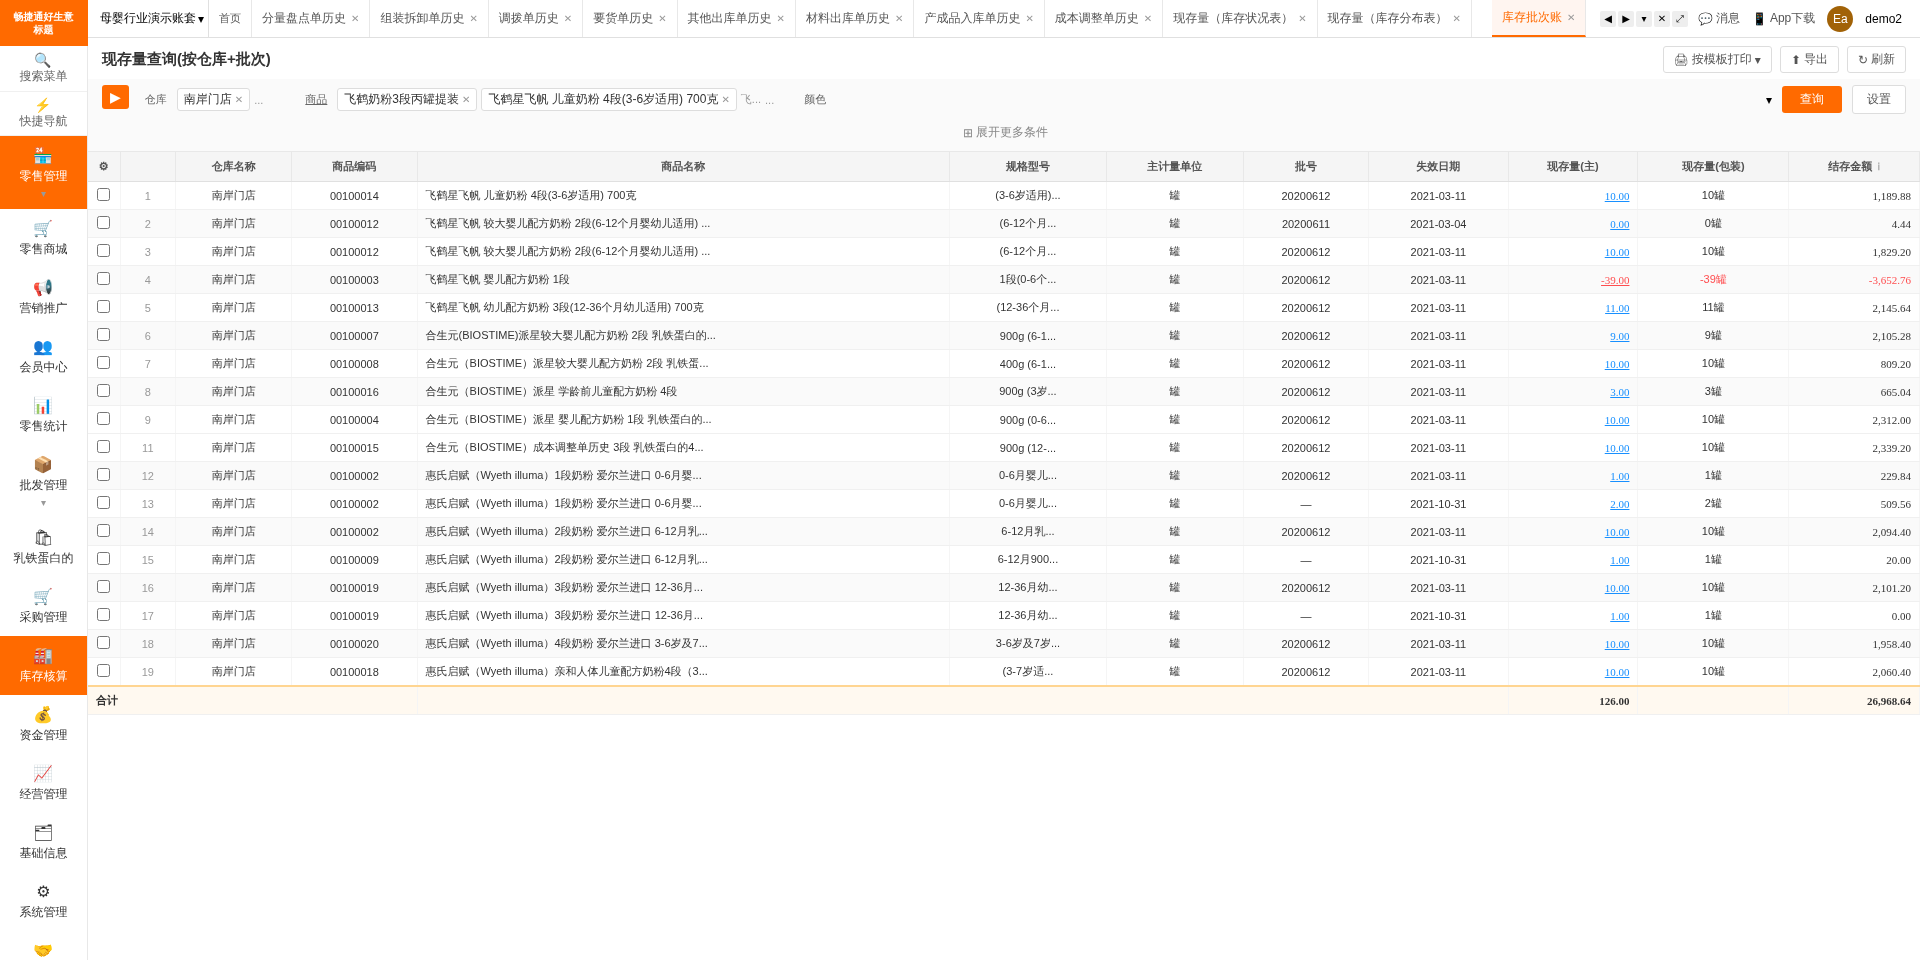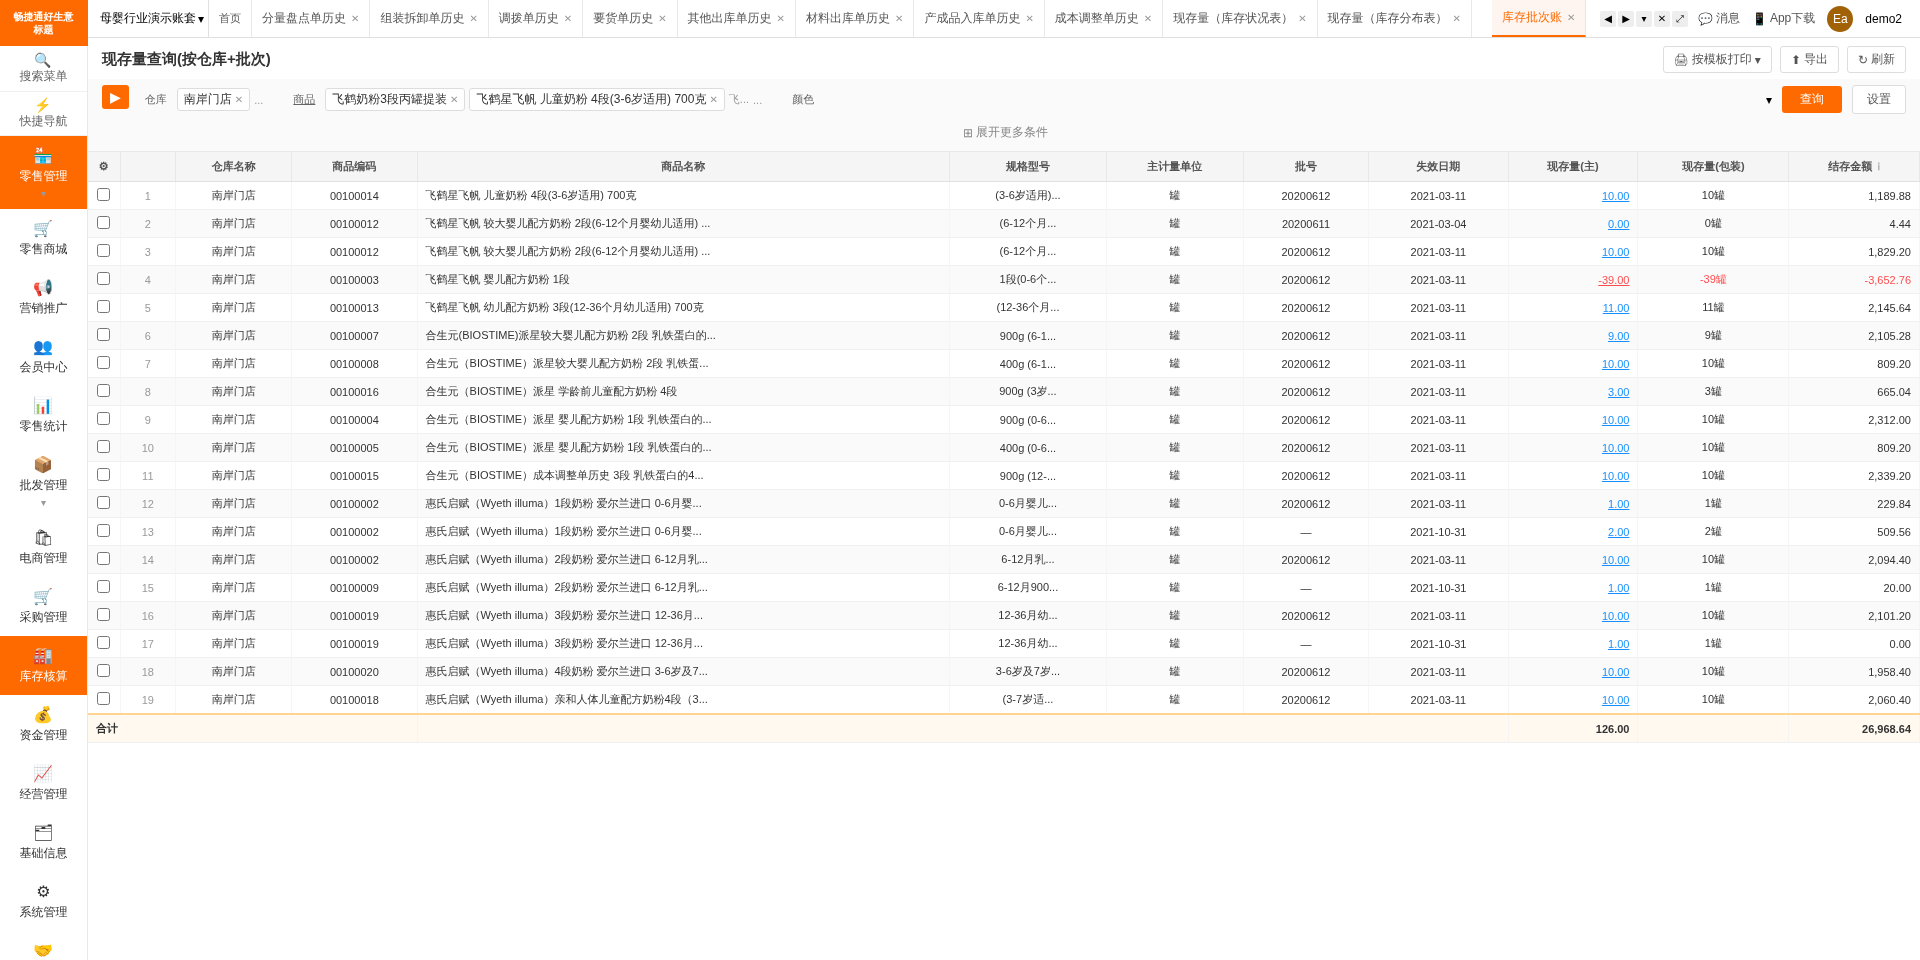--- a/index.html
+++ b/index.html
@@ -57,21 +57,21 @@
     .btn-query { background: #ff6a00; color: #fff; border: none; padding: 5px 18px; border-radius: 3px; cursor: pointer; font-size: 12px; }
     .btn-settings { background: #fff; color: #555; border: 1px solid #ddd; padding: 5px 14px; border-radius: 3px; cursor: pointer; font-size: 12px; }
 
     
     .table-container { flex: 1; overflow: auto; padding: 0; }
     table { width: 100%; border-collapse: collapse; font-size: 11px; }
     thead tr { background: #f5f5f5; }
     th { padding: 7px 8px; text-align: center; color: #555; font-weight: 600; border-bottom: 1px solid #e0e0e0; border-right: 1px solid #e8e8e8; white-space: nowrap; font-size: 11px; }
     td { padding: 6px 8px; text-align: center; border-bottom: 1px solid #f0f0f0; border-right: 1px solid #f5f5f5; color: #333; font-size: 11px; }
     .td-left { text-align: left; }
-    .td-right { text-align: right; }
+    .td-right { text-align: right; font-family: Liberation Serif, serif; }
     .val-link { color: #1890ff; text-decoration: underline; cursor: pointer; }
     .summary-row td { background: #fff9f0; font-weight: bold; border-top: 2px solid #ffd591; }
     .row-num { color: #999; }
     .th-settings { width: 32px; cursor: pointer; }
     .info-icon { color: #aaa; cursor: pointer; margin-left: 2px; font-size: 10px; }
   </style>
 </head>
 <body>
 
 <div class="sidebar">
@@ -108,21 +108,21 @@
     <span class="icon">📊</span>
     <span>零售统计</span>
   </div>
   <div class="sidebar-item">
     <span class="icon">📦</span>
     <span>批发管理</span>
     <span class="sidebar-arrow">▾</span>
   </div>
   <div class="sidebar-item">
     <span class="icon">🛍</span>
-    <span>电商管理</span>
+    <span>乳铁蛋白的</span>
   </div>
   <div class="sidebar-item">
     <span class="icon">🛒</span>
     <span>采购管理</span>
   </div>
   <div class="sidebar-item active" style="background:#ff6a00;color:#fff;">
     <span class="icon">🏭</span>
     <span>库存核算</span>
   </div>
   <div class="sidebar-item">
@@ -252,21 +252,21 @@
         <div style="flex:1;">
           <div class="filter-row">
             <span class="filter-label">仓库</span>
             <div class="filter-tag-group">
               <div class="filter-tag">
                 <span>南岸门店</span>
                 <span class="x">✕</span>
               </div>
               <span class="filter-more">...</span>
             </div>
-            <span class="filter-label" style="margin-left:20px;text-decoration:underline;">商品</span>
+            <span class="filter-label" style="margin-left:32px;text-decoration:underline;">商品</span>
             <div class="filter-tag-group">
               <div class="filter-tag">
                 <span>飞鹤奶粉3段丙罐提装</span>
                 <span class="x">✕</span>
               </div>
               <div class="filter-tag">
                 <span>飞鹤星飞帆 儿童奶粉 4段(3-6岁适用) 700克</span>
                 <span class="x">✕</span>
               </div>
               <span class="filter-more">飞...</span>
@@ -424,34 +424,20 @@
       <td>00100004</td>
       <td class="td-left" style="max-width:280px;overflow:hidden;text-overflow:ellipsis;white-space:nowrap;">合生元（BIOSTIME）派星 婴儿配方奶粉 1段 乳铁蛋白的...</td>
       <td>900g (0-6...</td>
       <td>罐</td>
       <td>20200612</td>
       <td>2021-03-11</td>
       <td class="td-right val-link" style="">10.00</td>
       <td style="">10罐</td>
       <td class="td-right" style="">2,312.00</td>
     </tr>
-            <tr style="background: rgb(250, 250, 250);">
-      <td><input type="checkbox" style=""></td>
-      <td class="row-num">10</td>
-      <td>南岸门店</td>
-      <td>00100005</td>
-      <td class="td-left" style="max-width:280px;overflow:hidden;text-overflow:ellipsis;white-space:nowrap;">合生元（BIOSTIME）派星 婴儿配方奶粉 1段 乳铁蛋白的...</td>
-      <td>400g (0-6...</td>
-      <td>罐</td>
-      <td>20200612</td>
-      <td>2021-03-11</td>
-      <td class="td-right val-link" style="">10.00</td>
-      <td style="">10罐</td>
-      <td class="td-right" style="">809.20</td>
-    </tr>
             <tr style="background: rgb(255, 255, 255);">
       <td><input type="checkbox" style=""></td>
       <td class="row-num">11</td>
       <td>南岸门店</td>
       <td>00100015</td>
       <td class="td-left" style="max-width:280px;overflow:hidden;text-overflow:ellipsis;white-space:nowrap;">合生元（BIOSTIME）成本调整单历史 3段 乳铁蛋白的4...</td>
       <td>900g (12-...</td>
       <td>罐</td>
       <td>20200612</td>
       <td>2021-03-11</td>

